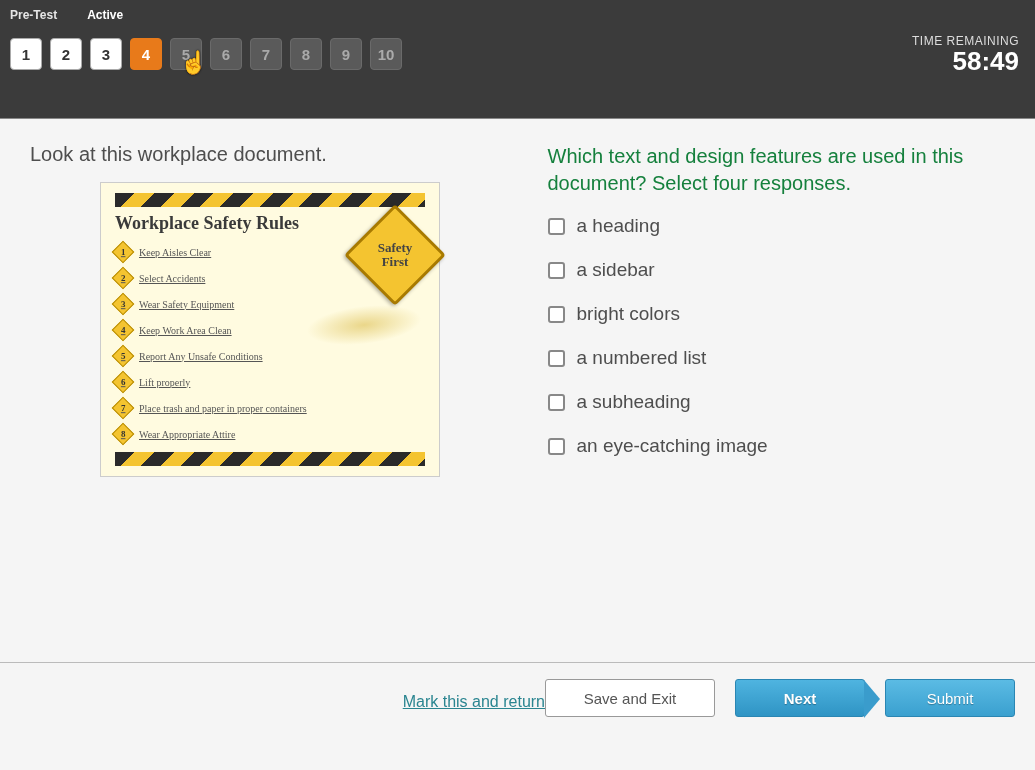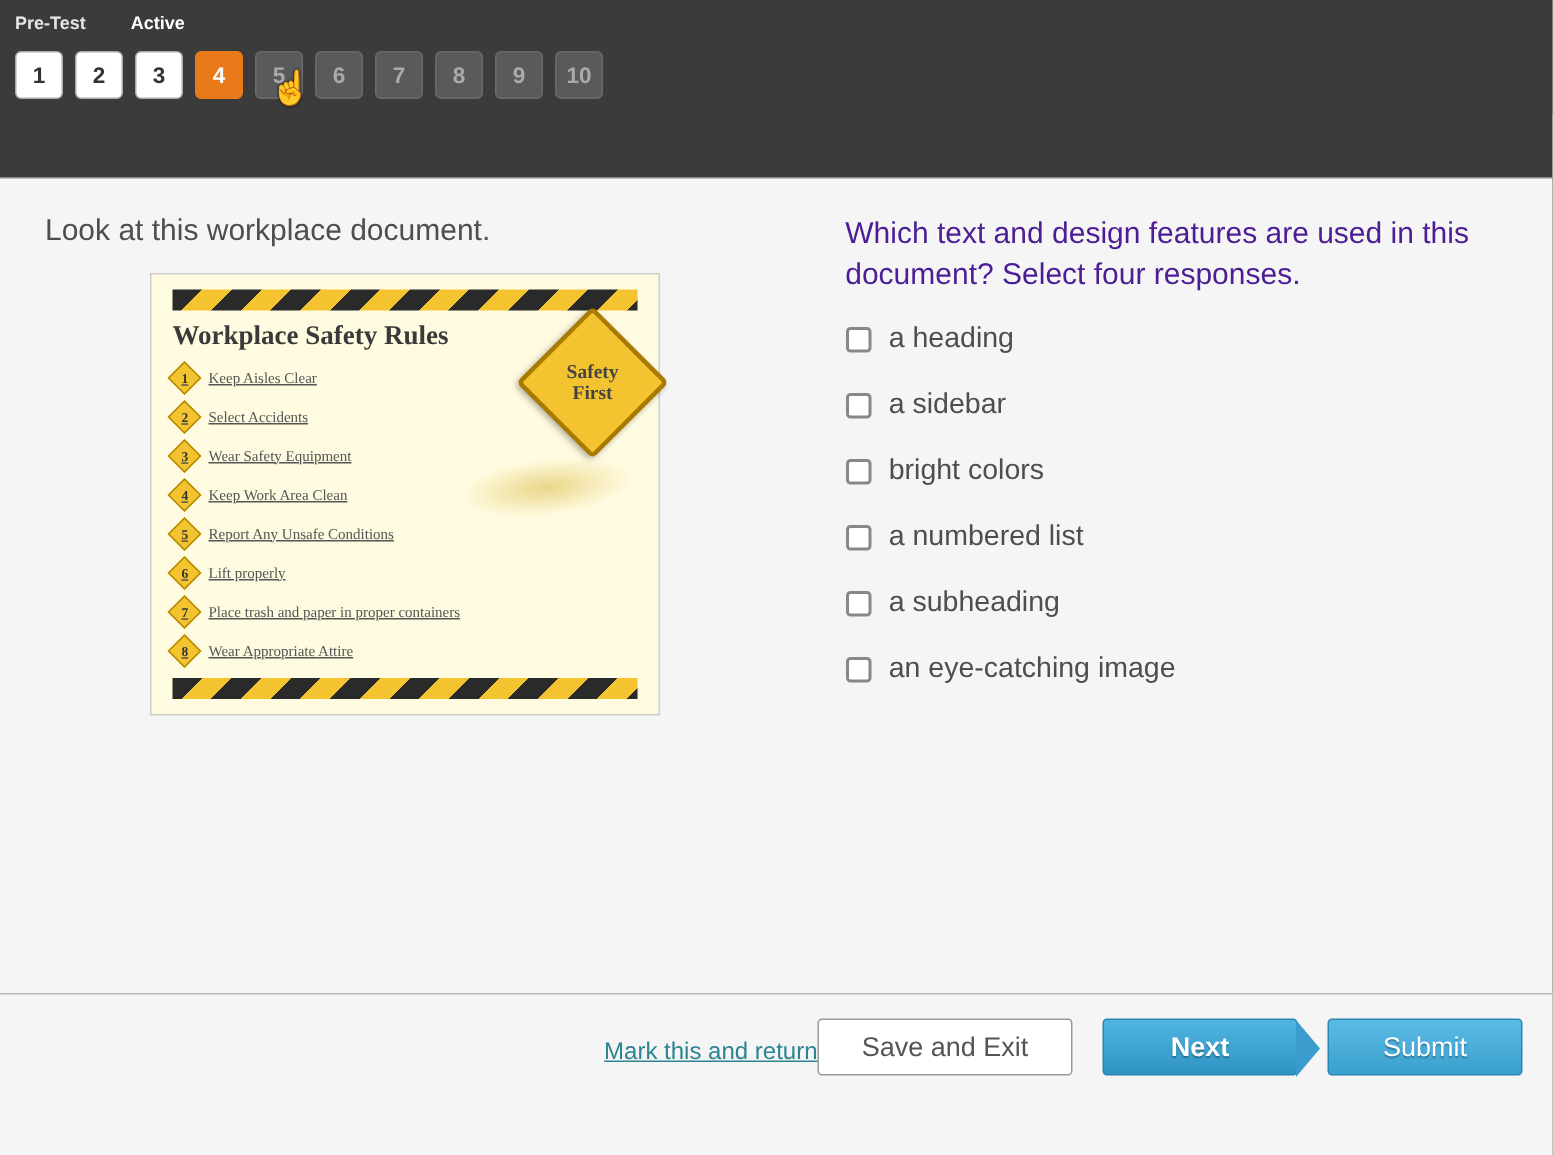--- a/index.html
+++ b/index.html
@@ -45,27 +45,27 @@
   .timer-value { font-size: 26px; font-weight: bold; line-height: 1; }
 
   
   .content {
     background: #f5f5f5;
     border-top: 1px solid #888;
     position: absolute; top: 118px; bottom: 0; left: 0; right: 0;
     display: flex; flex-direction: column;
   }
   .question-area {
-    flex: 1; display: flex; padding: 24px 30px 10px 30px; gap: 46px;
+    flex: 1; display: flex; padding: 24px 30px 10px 30px; gap: 30px;
     overflow: hidden;
   }
   .col-left { flex: 0 0 50%; }
   .col-right { flex: 1; }
   .prompt-text { font-size: 20px; color: #4e4e4e; margin-bottom: 16px; }
-  .question-text { font-size: 20px; color: #4c1d95; margin-bottom: 18px; line-height: 1.35; }
+  .question-text { font-size: 20px; color: #15803d; margin-bottom: 18px; line-height: 1.35; }
 
   
   .doc {
     width: 340px; background: #fffbe0;
     border: 1px solid #ccc;
     position: relative; margin-left: 70px;
     padding: 10px 14px 10px 14px;
     font-family: Liberation Serif, serif;
   }
   .hazard-stripe {
@@ -116,21 +116,21 @@
   
   .footer {
     border-top: 1px solid #bbb; background: #f5f5f5;
     padding: 16px 20px 0 28px; height: 108px;
     display: flex; align-items: flex-start; justify-content: flex-end;
   }
   .mark-link { color: #2a8590; text-decoration: underline; font-size: 16px; cursor: pointer; margin-top: 14px; }
   .footer-right { display: flex; align-items: center; gap: 20px; }
   .btn {
     height: 38px; padding: 0 24px; border-radius: 3px;
-    font-size: 18px; font-weight: 500; cursor: pointer;
+    font-size: 15px; font-weight: 500; cursor: pointer;
     display: inline-flex; align-items: center; justify-content: center;
   }
   .btn-save {
     background: #fff; color: #555; border: 1px solid #999; width: 170px;
   }
   .btn-next {
     background: linear-gradient(#4fb4e0,#2f94c4); color: #fff; border: 1px solid #2a86b3;
     font-weight: bold; width: 130px; position: relative;
     text-shadow: 0 1px 1px rgba(0,0,0,0.3);
   }
@@ -160,20 +160,24 @@
         <div class="qbtn answered">3</div>
         <div class="qbtn current">4</div>
         <div class="qbtn locked">5</div>
         <div class="qbtn locked">6</div>
         <div class="qbtn locked">7</div>
         <div class="qbtn locked">8</div>
         <div class="qbtn locked">9</div>
         <div class="qbtn locked">10</div>
         <span class="cursor-hand">☝</span>
     </div>
+    <div class="timer-block">
+      <div class="timer-label">TIME REMAINING</div>
+      <div class="timer-value">58:49</div>
+    </div>
   </div>
 </div>
 
 <div class="content">
   <div class="question-area">
     <div class="col-left">
       <div class="prompt-text">Look at this workplace document.</div>
 
       <div class="doc">
         <div class="hazard-stripe"></div>

